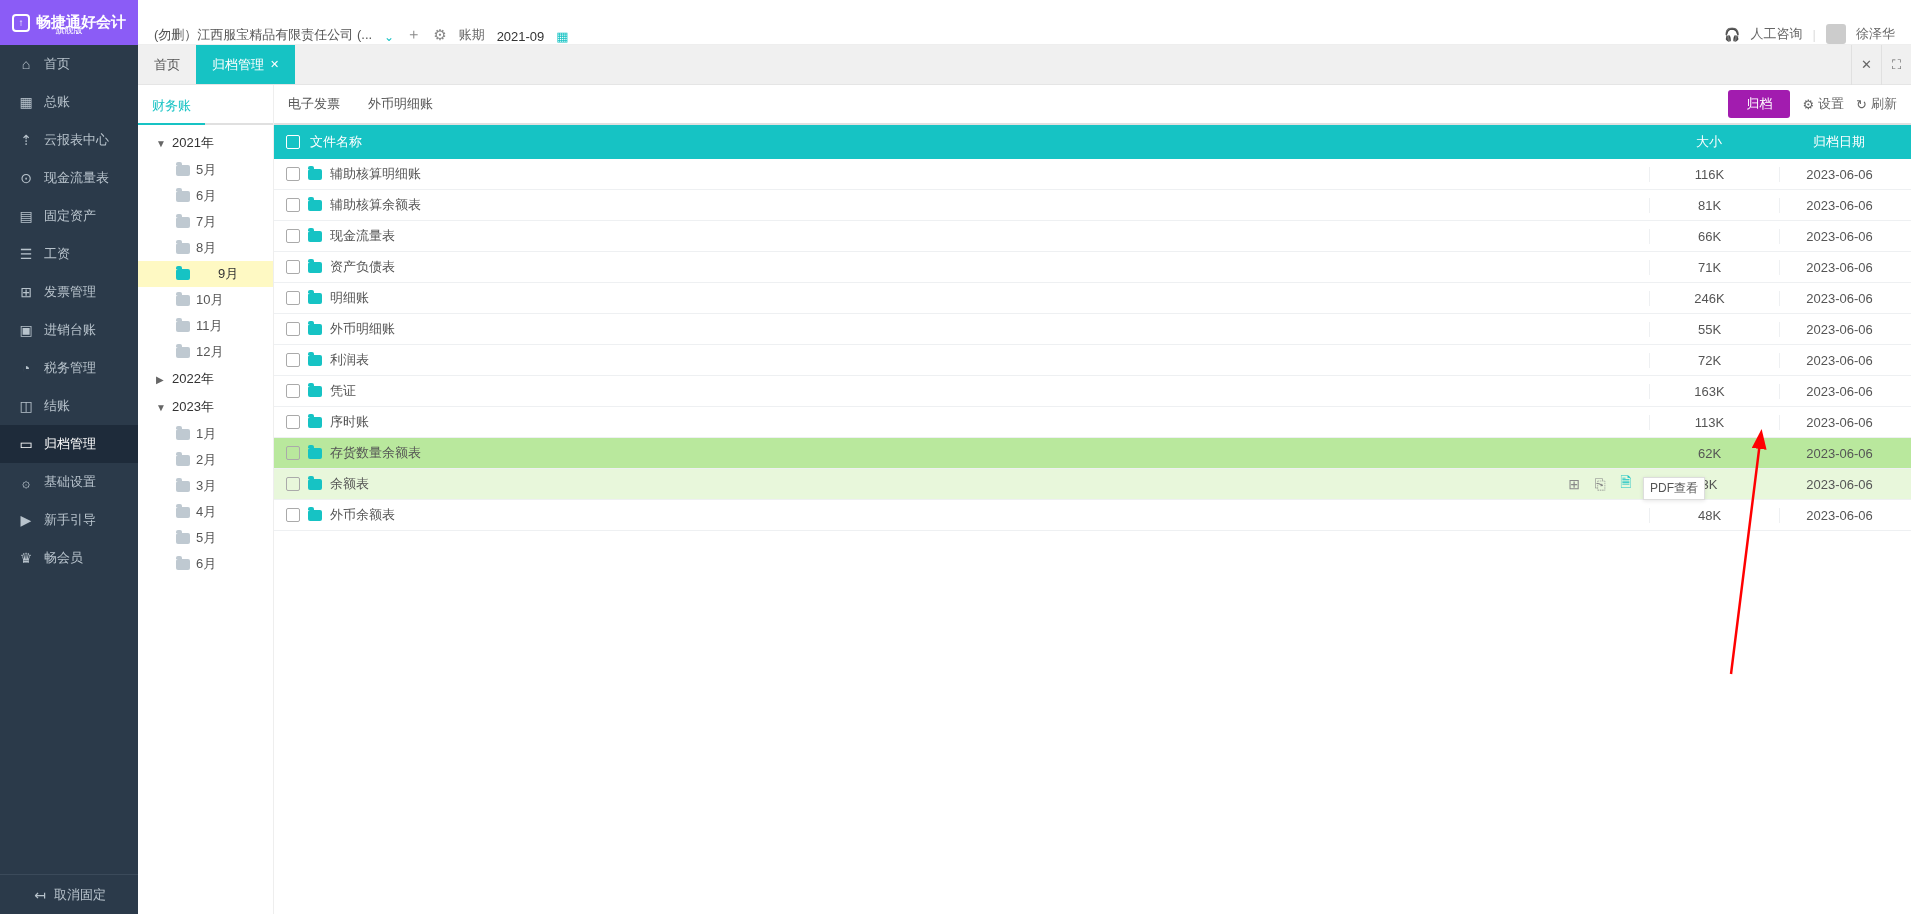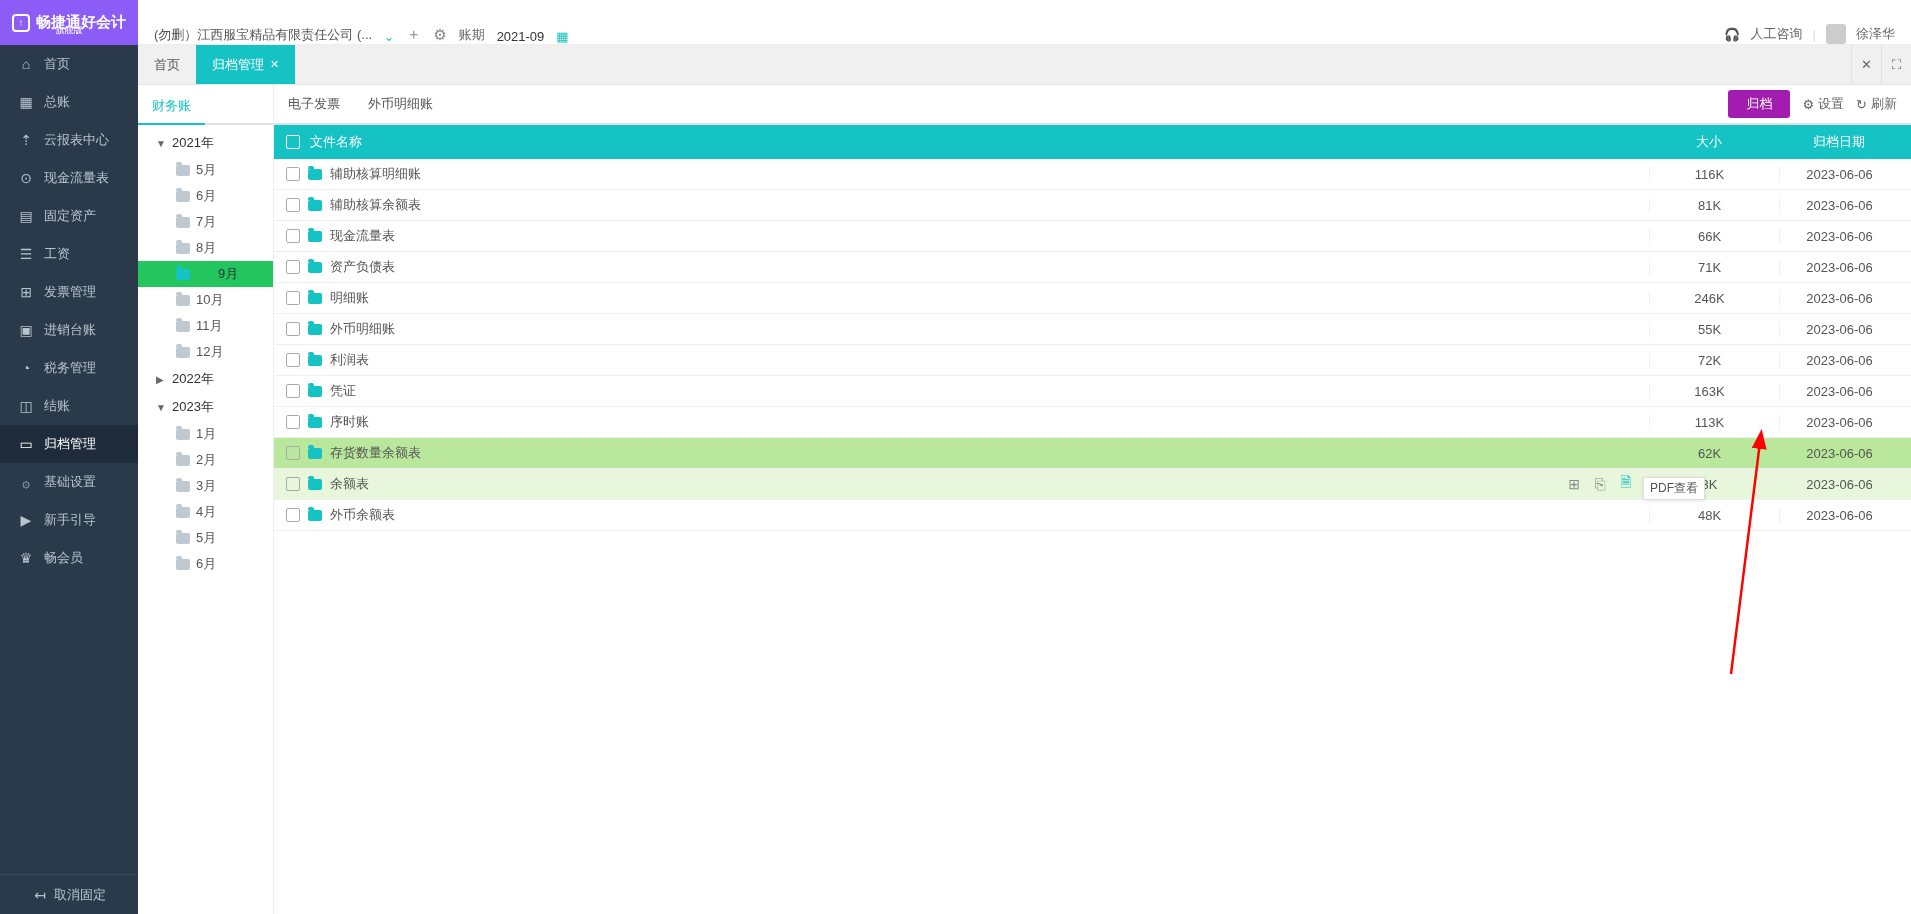--- a/index.html
+++ b/index.html
@@ -40,21 +40,21 @@
 
 .content { flex: 1; display: flex; min-height: 0; }
 .content-left { width: 136px; display: flex; flex-direction: column; border-right: 1px solid #eee; }
 .subtabs { height: 40px; display: flex; align-items: flex-end; border-bottom: 2px solid #e0e0e0; }
 .subtab { padding: 8px 14px; color: #555; cursor: pointer; position: relative; }
 .subtab.active { color: #16c3c4; }
 .subtab.active::after { content: ""; position: absolute; left: 0; right: 0; bottom: -2px; height: 2px; background: #16c3c4; }
 .tree { flex: 1; overflow: auto; padding-top: 4px; }
 .tree-year { height: 28px; display: flex; align-items: center; padding-left: 18px; gap: 6px; cursor: pointer; color: #333; }
 .tree-month { height: 26px; display: flex; align-items: center; padding-left: 38px; gap: 6px; cursor: pointer; color: #555; }
-.tree-month.active { background: #22c55e; color: #333; gap: 28px; }
+.tree-month.active { background: #fef9c3; color: #333; gap: 28px; }
 .tri { font-size: 10px; color: #666; width: 10px; display: inline-block; }
 .fold { width: 14px; height: 11px; background: #bfc9d1; border-radius: 2px; position: relative; display: inline-block; }
 .fold::before { content: ""; position: absolute; top: -3px; left: 0; width: 6px; height: 3px; background: #bfc9d1; border-radius: 2px 2px 0 0; }
 .fold.open { background: #16c3c4; }
 .fold.open::before { background: #16c3c4; }
 
 .content-right { flex: 1; display: flex; flex-direction: column; min-width: 0; }
 .right-subtabs { height: 40px; display: flex; align-items: center; border-bottom: 2px solid #e0e0e0; gap: 44px; }
 .action-bar { margin-left: auto; display: flex; align-items: center; gap: 12px; padding-right: 14px; }
 .btn-primary { background: #a21caf; color: #fff; padding: 5px 18px; border-radius: 3px; cursor: pointer; }

